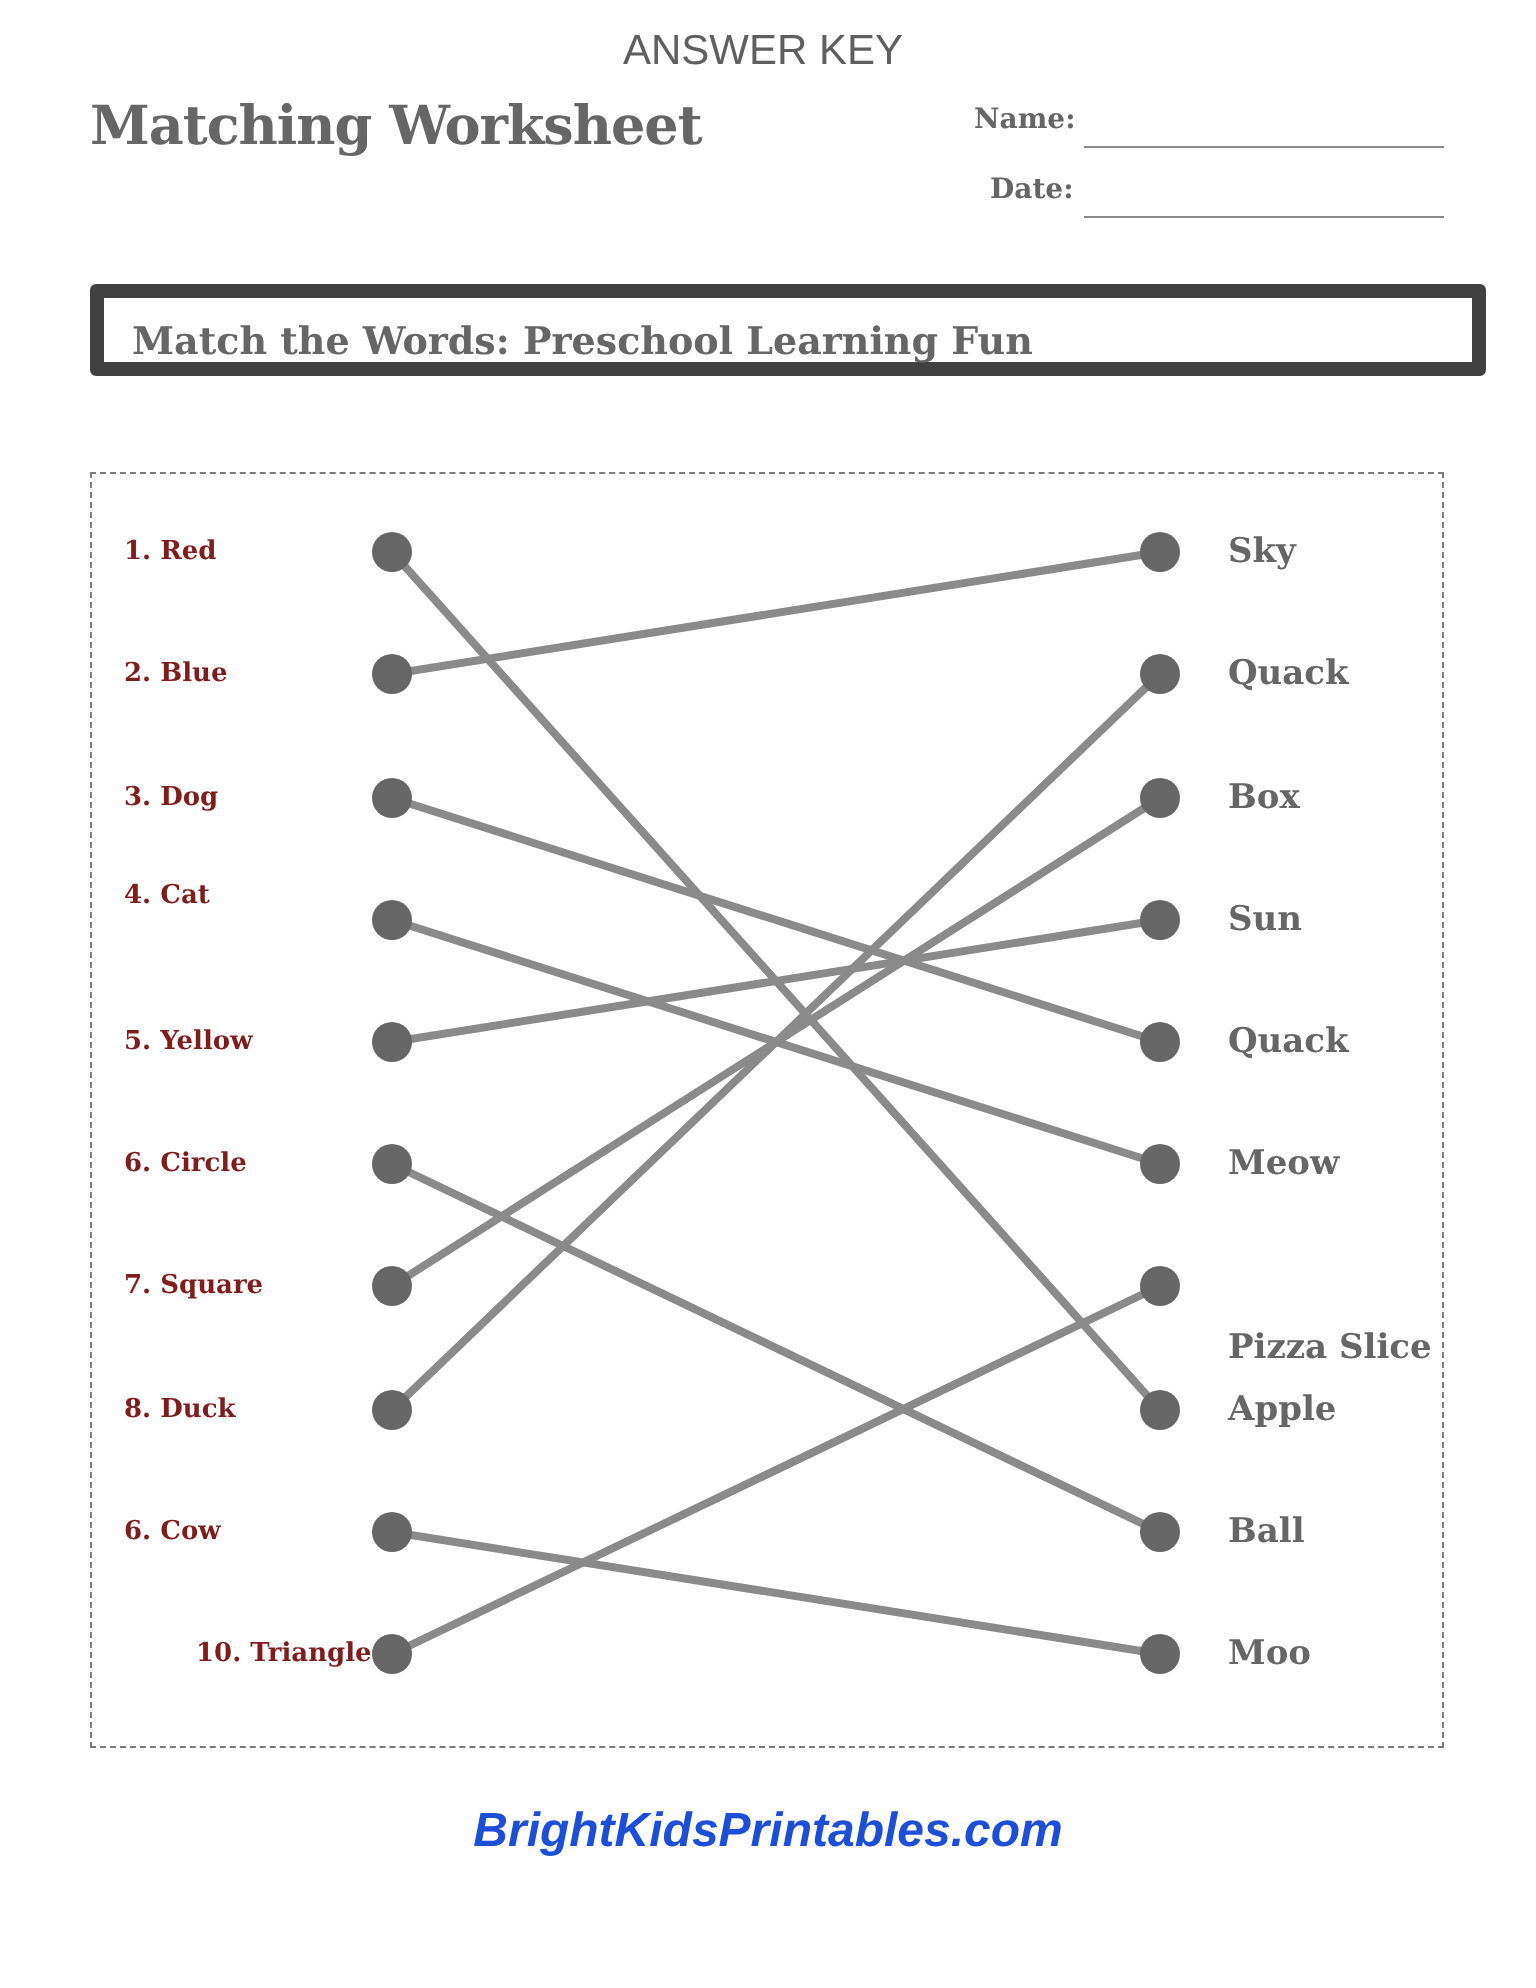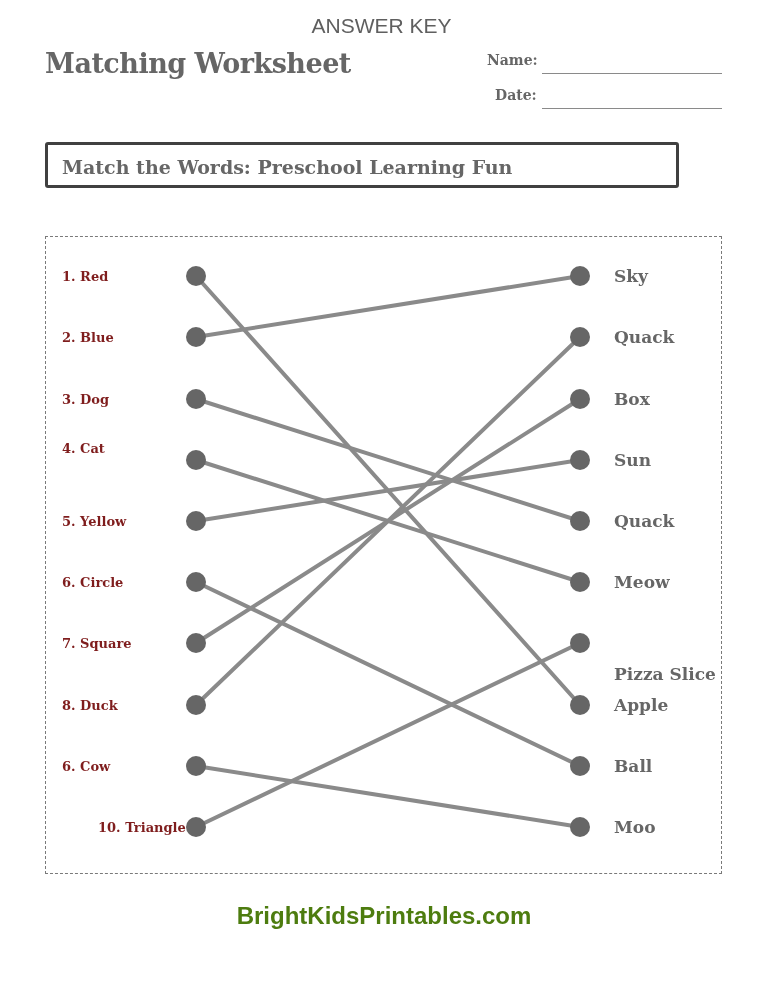--- a/index.html
+++ b/index.html
@@ -4,34 +4,34 @@
 <style>
   html, body { margin: 0; padding: 0; background: #ffffff; }
   body { width: 768px; height: 994px; position: relative; overflow: hidden;
          font-family: "DejaVu Serif", serif; color: #666666; }
   .answer-key { position: absolute; top: 14px; left: 0; width: 763px; text-align: center;
                 font-family: "Liberation Sans", sans-serif; font-size: 21px; color: #5f5f5f; }
   .title { position: absolute; top: 48px; left: 45px; font-size: 27px; font-weight: bold;
            color: #666666; letter-spacing: -0.5px; }
   .field-label { position: absolute; font-size: 14px; font-weight: bold; color: #666666; }
   .field-line { position: absolute; left: 542px; width: 180px; border-bottom: 1px solid #8a8a8a; height: 0; }
-  .subtitle-box { position: absolute; top: 142px; left: 45px; width: 634px; height: 46px;
-                  border: 3px solid #404040; border-radius: 3px; box-sizing: border-box; }
+  .subtitle-box { position: absolute; top: 142px; left: 45px; width: 698px; height: 46px;
+                  border: 7px solid #404040; border-radius: 3px; box-sizing: border-box; }
   .subtitle-text { position: absolute; left: 14px; top: 11px; font-size: 19px; font-weight: bold; color: #666666; }
   .match-box { position: absolute; top: 236px; left: 45px; width: 677px; height: 638px;
                border: 1.5px dashed #7a7a7a; box-sizing: border-box; }
   .left-word { position: absolute; left: 62px; font-size: 13px; font-weight: bold; color: #7f1d1d;
                transform: translateY(-50%); white-space: nowrap; text-align: center; }
   .right-word { position: absolute; left: 614px; font-size: 17px; font-weight: bold; color: #666666;
                 transform: translateY(-50%); white-space: nowrap; }
   .dot { position: absolute; width: 20px; height: 20px; border-radius: 50%; background: #666666;
          transform: translate(-50%, -50%); }
   svg.lines { position: absolute; left: 0; top: 0; width: 768px; height: 994px; pointer-events: none; }
   .footer { position: absolute; top: 902px; left: 0; width: 768px; text-align: center;
-            font-family: "Liberation Sans", sans-serif; font-size: 24px; font-weight: bold; color: #4d7c0f; }
+            font-family: "Liberation Sans", sans-serif; font-size: 24px; font-weight: bold; color: #1d4ed8; font-style: italic; }
 </style>
 </head>
 <body>
 
 <div class="answer-key">ANSWER KEY</div>
 <div class="title">Matching Worksheet</div>
 
 <div class="field-label" style="top:52px; left:487px;">Name:</div>
 <div class="field-line" style="top:73px;"></div>
 <div class="field-label" style="top:87px; left:495px;">Date:</div>

